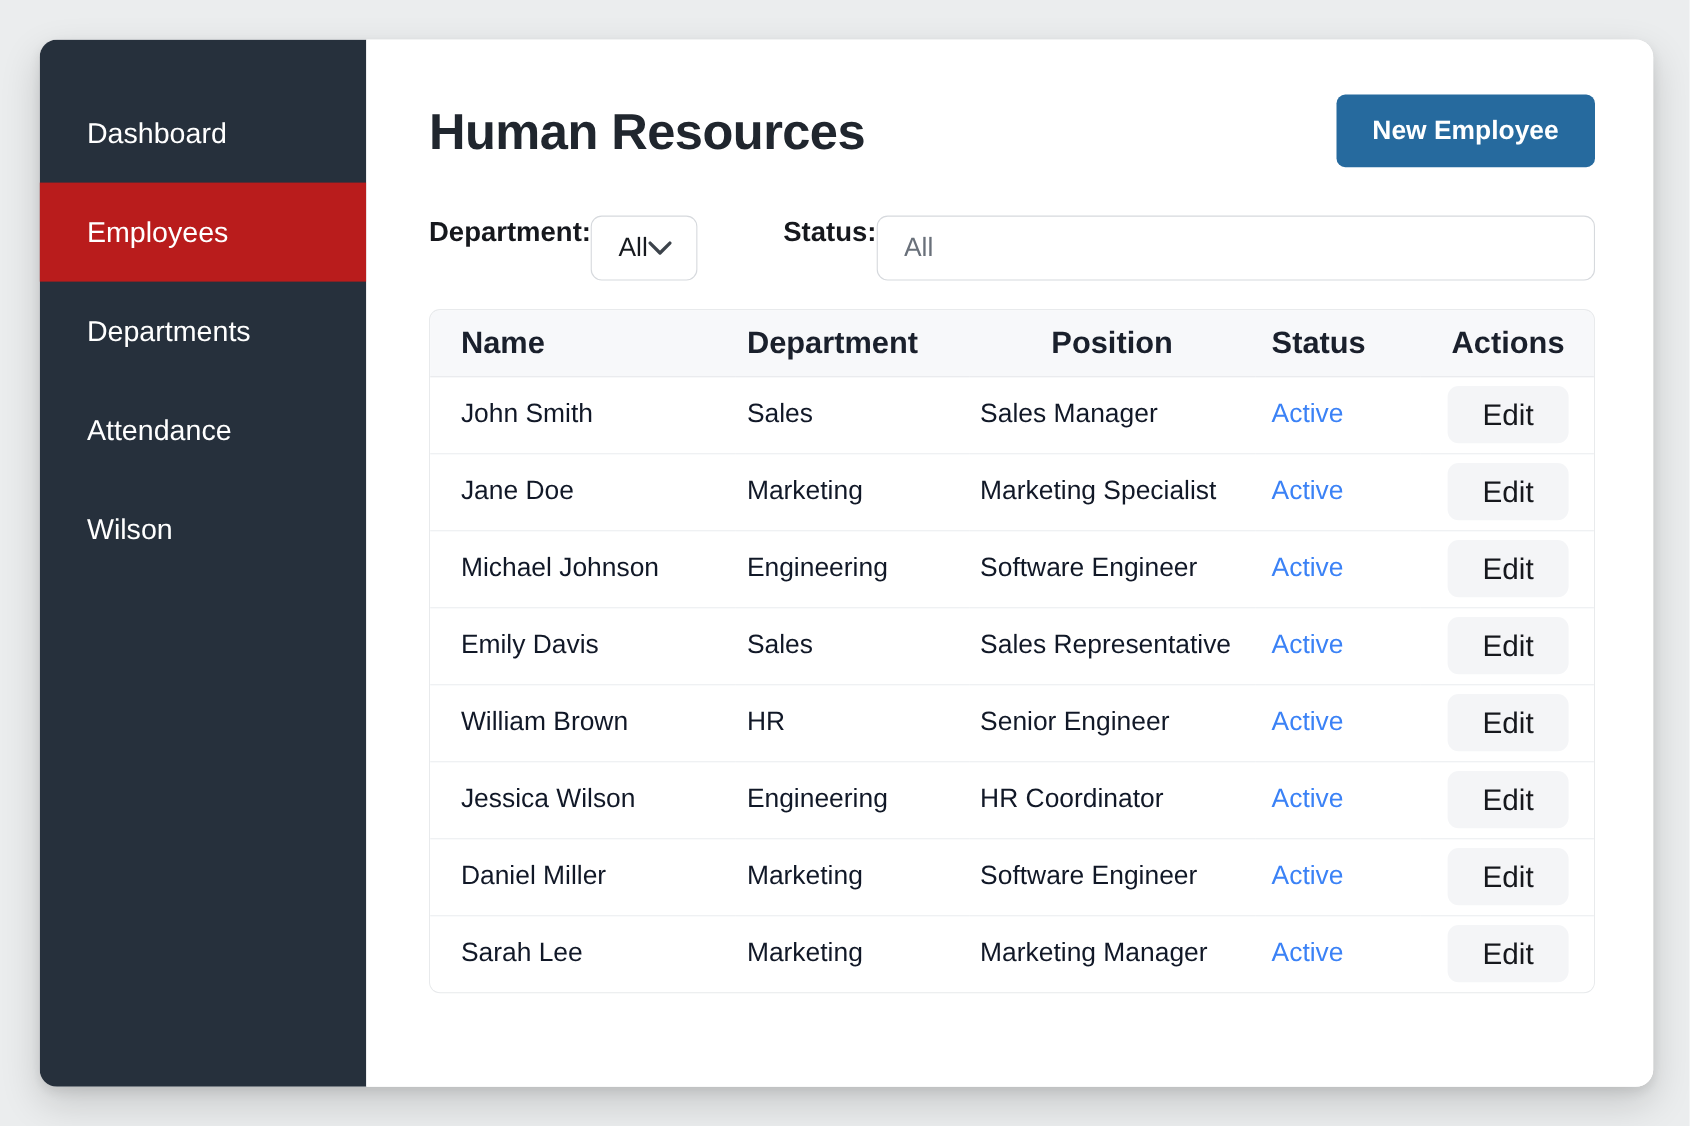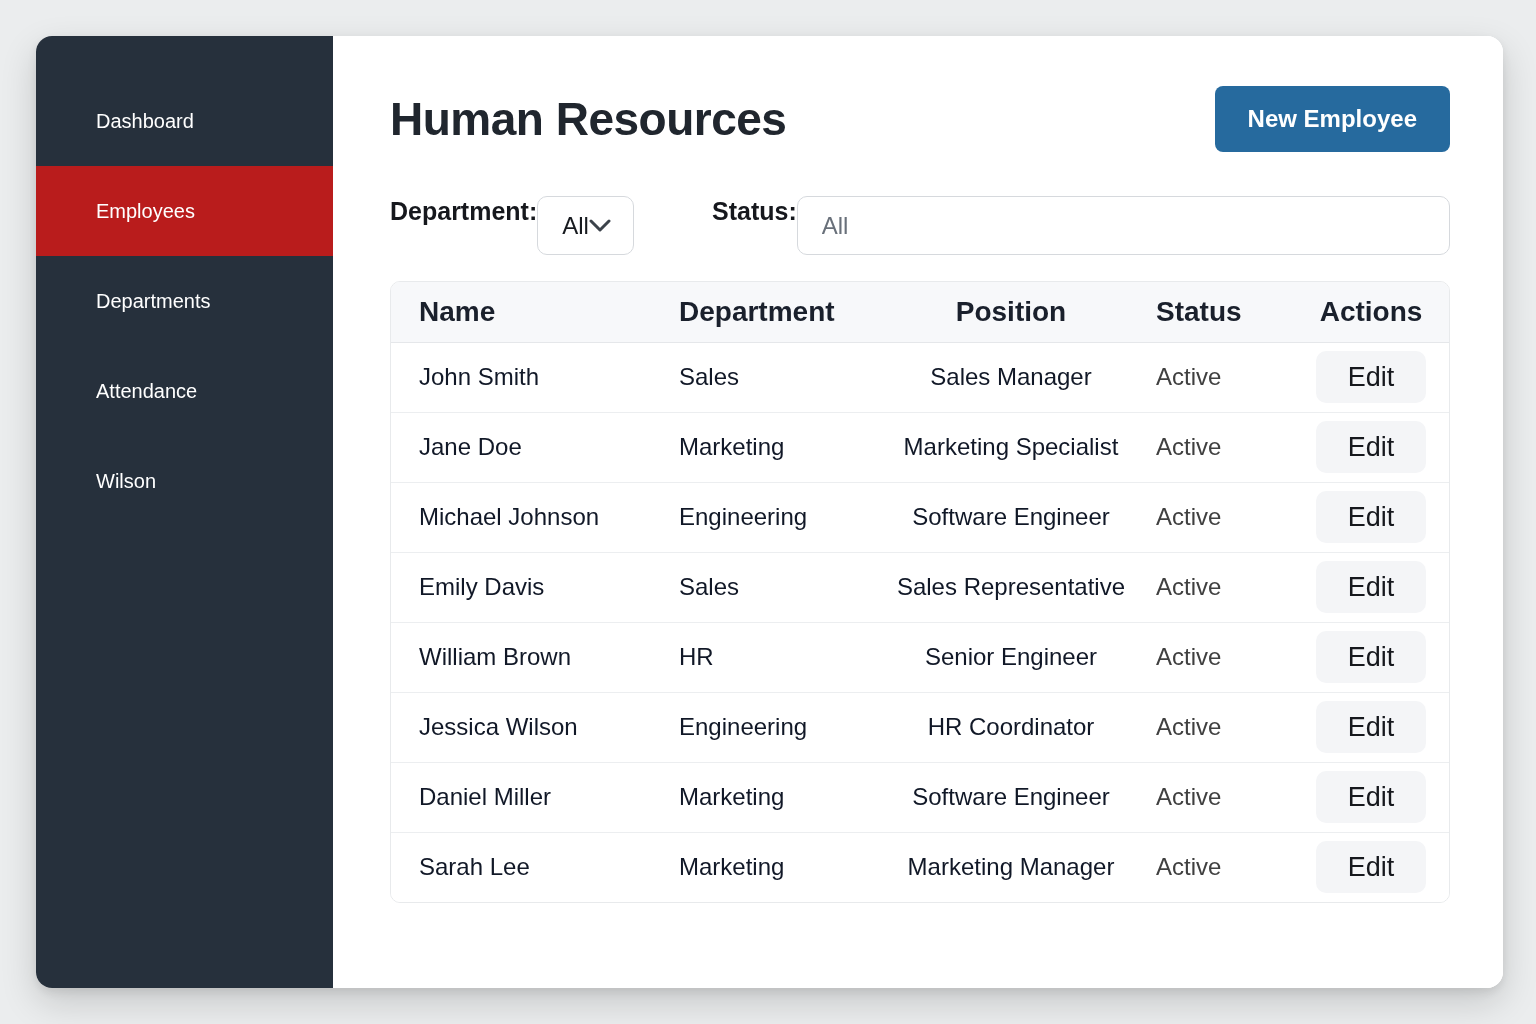--- a/index.html
+++ b/index.html
@@ -26,23 +26,23 @@
   .sidebar {
     width: 297px;
     flex: 0 0 297px;
     background: #26303c;
     padding-top: 40px;
   }
   .nav-item {
     height: 90px;
     display: flex;
     align-items: center;
-    padding-left: 60px;
+    padding-left: 43px;
     color: #ffffff;
-    font-size: 20px;
+    font-size: 26px;
     font-weight: 500;
     cursor: pointer;
   }
   .nav-item.active { background: #b91c1c; }
 
   
   .main {
     flex: 1;
     background: #ffffff;
     padding: 0 53px 0 57px;
@@ -146,22 +146,22 @@
   thead th.col-status { padding-left: 15px; }
   tbody tr { height: 70px; background: #ffffff; }
   tbody tr + tr td { border-top: 1px solid #eceef0; }
   tbody td {
     font-size: 24px;
     color: #111827;
     padding: 0 10px;
     vertical-align: middle;
   }
   td.cell-name { padding-left: 28px; }
-  td.cell-pos { text-align: center; }
-  td.cell-status { padding-left: 15px; color: #404040; }
+  td.cell-pos { }
+  td.cell-status { padding-left: 15px; color: #3b82f6; }
   td.cell-actions { text-align: center; }
   .btn-edit {
     background: #f4f5f7;
     border: none;
     border-radius: 10px;
     font-family: inherit;
     font-size: 27px;
     color: #16181d;
     width: 110px;
     height: 52px;

